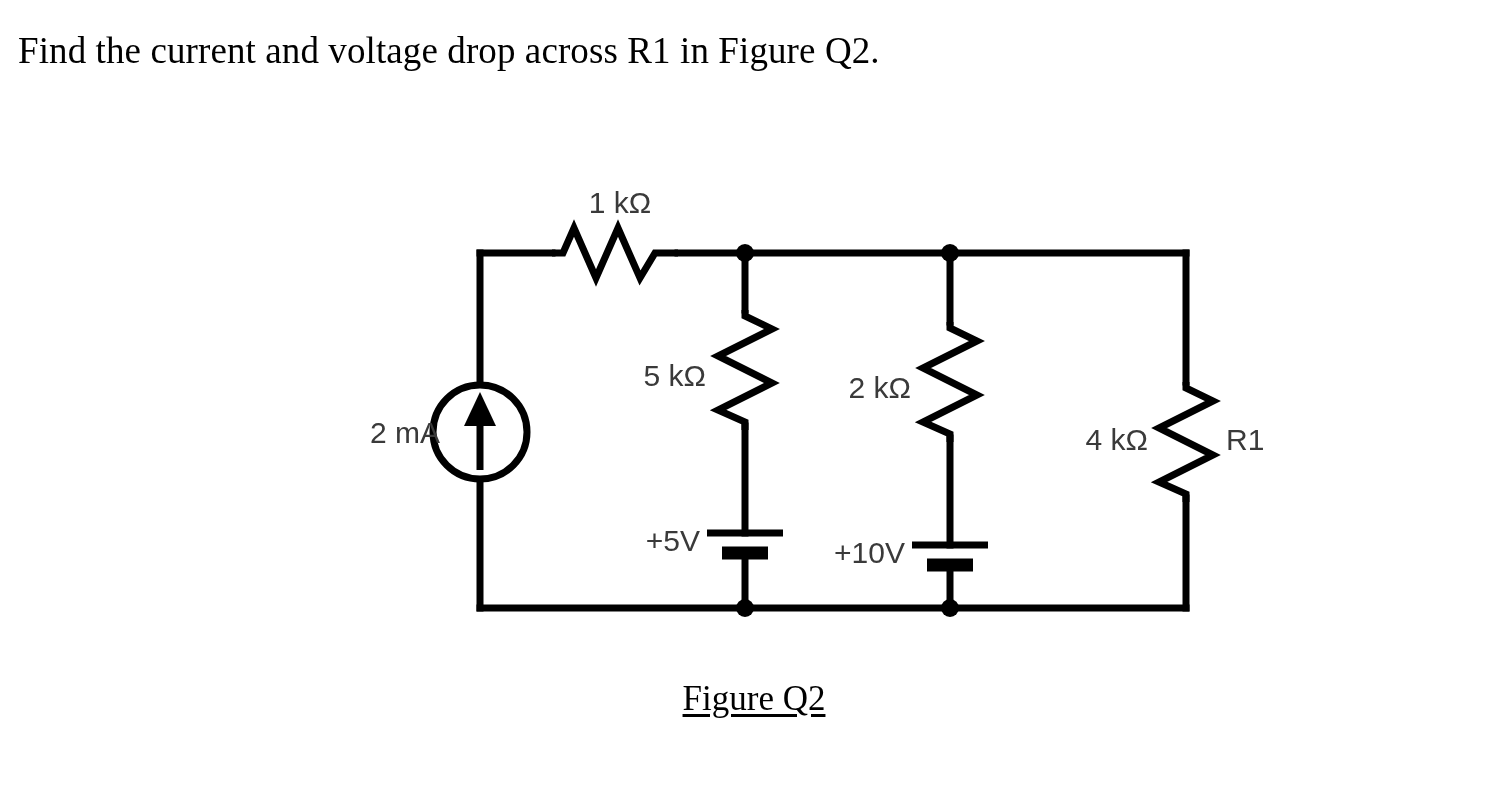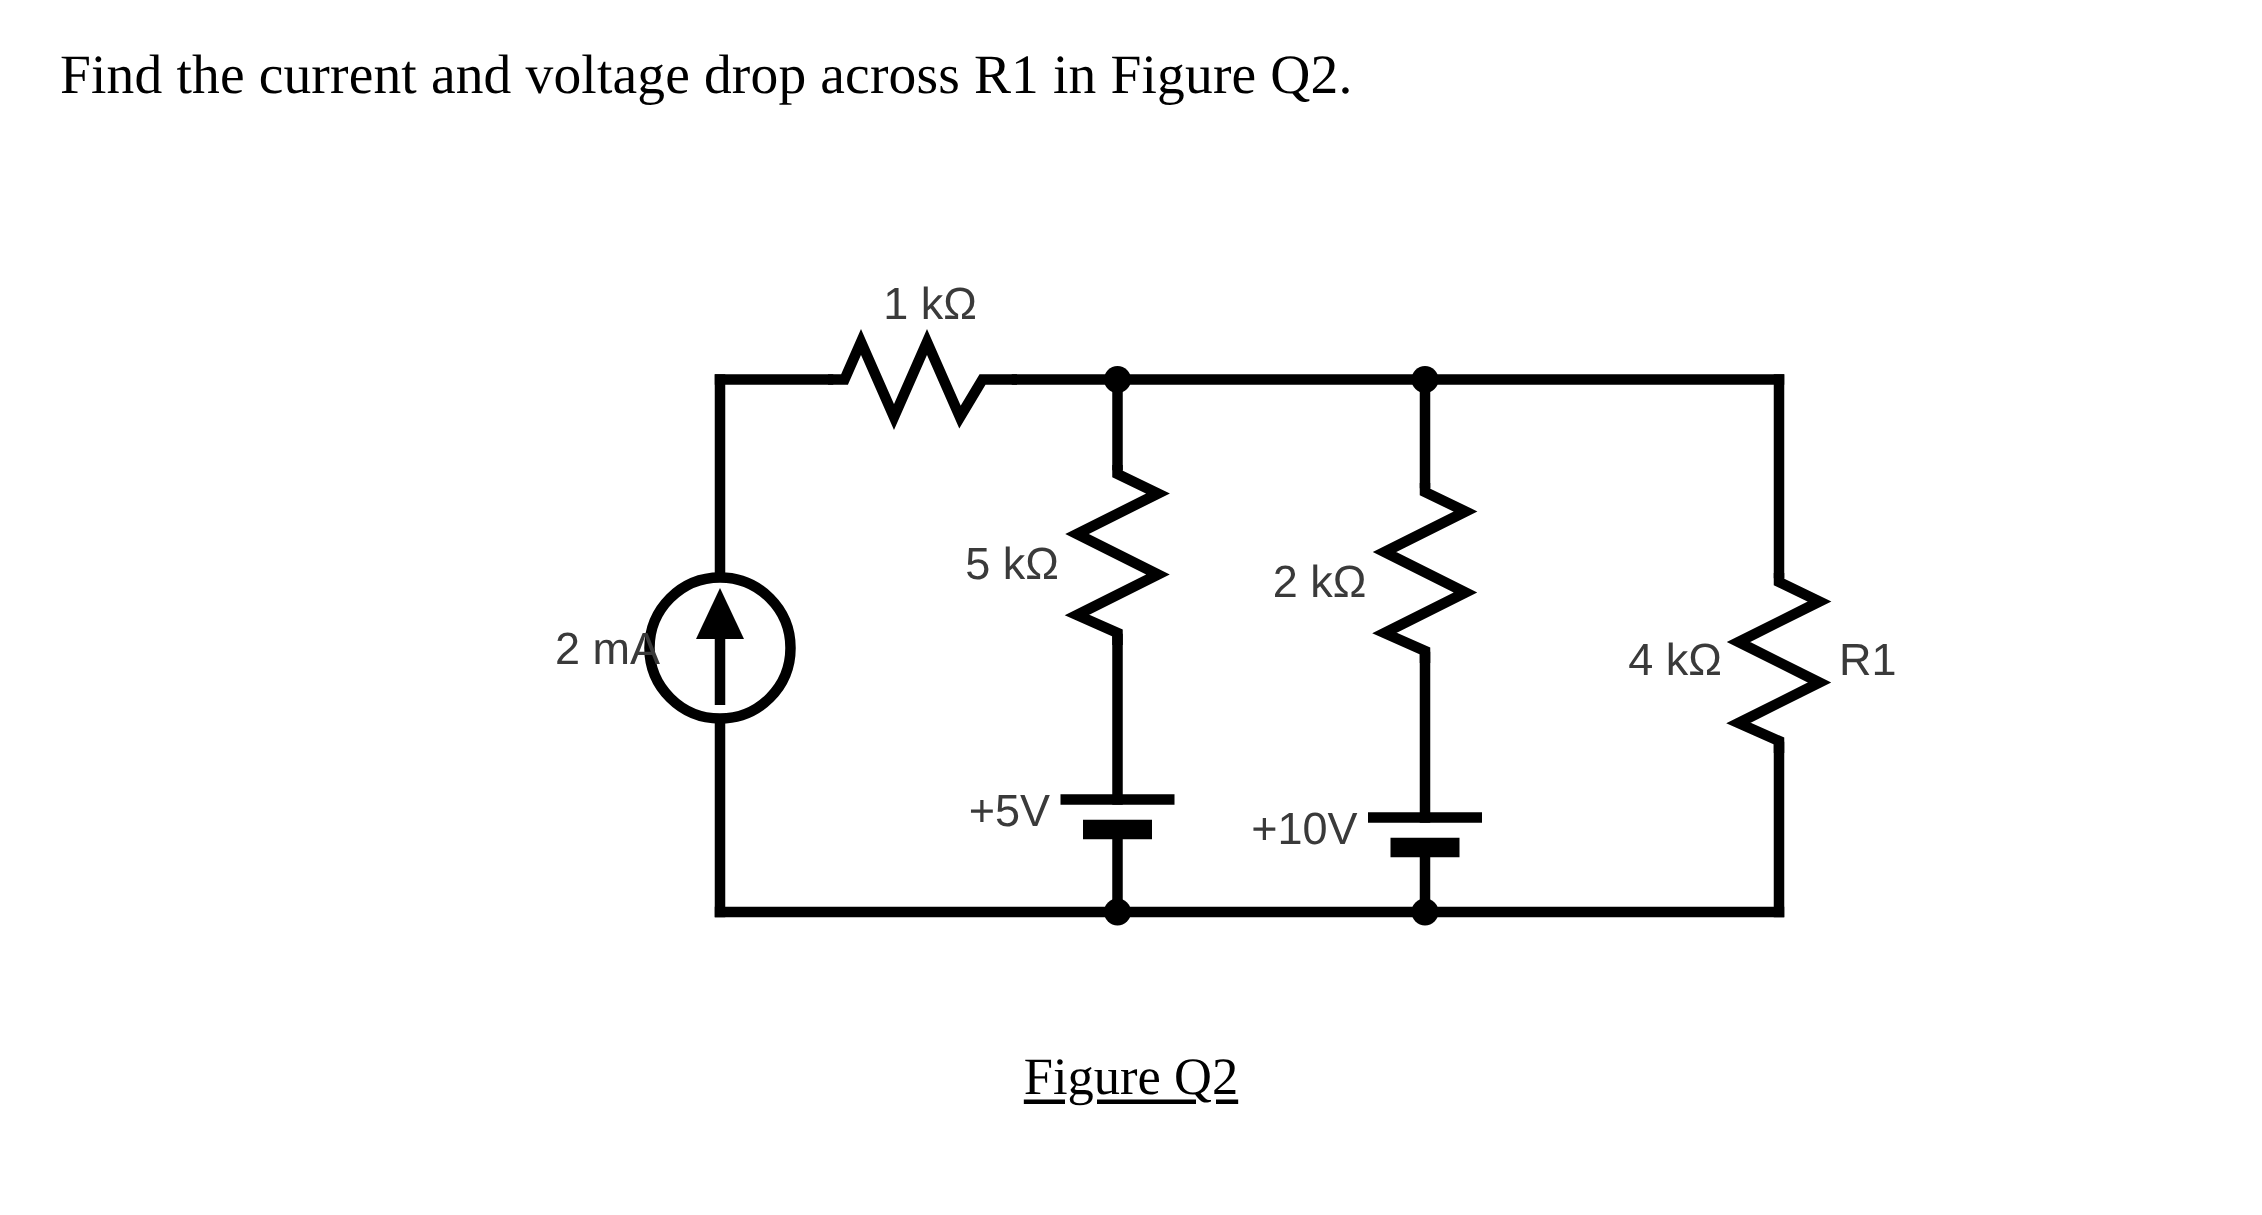--- a/index.html
+++ b/index.html
@@ -17,21 +17,21 @@
     position: relative;
   }
   #page {
     position: relative;
     width: 1508px;
     height: 810px;
     background: #ffffff;
   }
   #question-text {
     position: absolute;
-    left: 40px;
+    left: 18px;
     top: 28px;
     font-family: "Liberation Serif", serif;
     font-size: 37px;
     line-height: 46px;
     color: #000000;
     white-space: nowrap;
     letter-spacing: 0.1px;
   }
   #figure-area {
     position: absolute;
@@ -88,21 +88,21 @@
     font-size: 30px;
     fill: #3a3a3a;
     dominant-baseline: middle;
   }
   .comp-label.anchor-end { text-anchor: end; }
   .comp-label.anchor-start { text-anchor: start; }
   .comp-label.anchor-mid { text-anchor: middle; }
   #figure-caption {
     position: absolute;
     left: 0;
-    top: 698px;
+    top: 679px;
     width: 1508px;
     text-align: center;
     font-family: "Liberation Serif", serif;
     font-size: 35px;
     color: #000000;
   }
   #figure-caption span {
     text-decoration: underline;
     text-underline-offset: 4px;
   }

